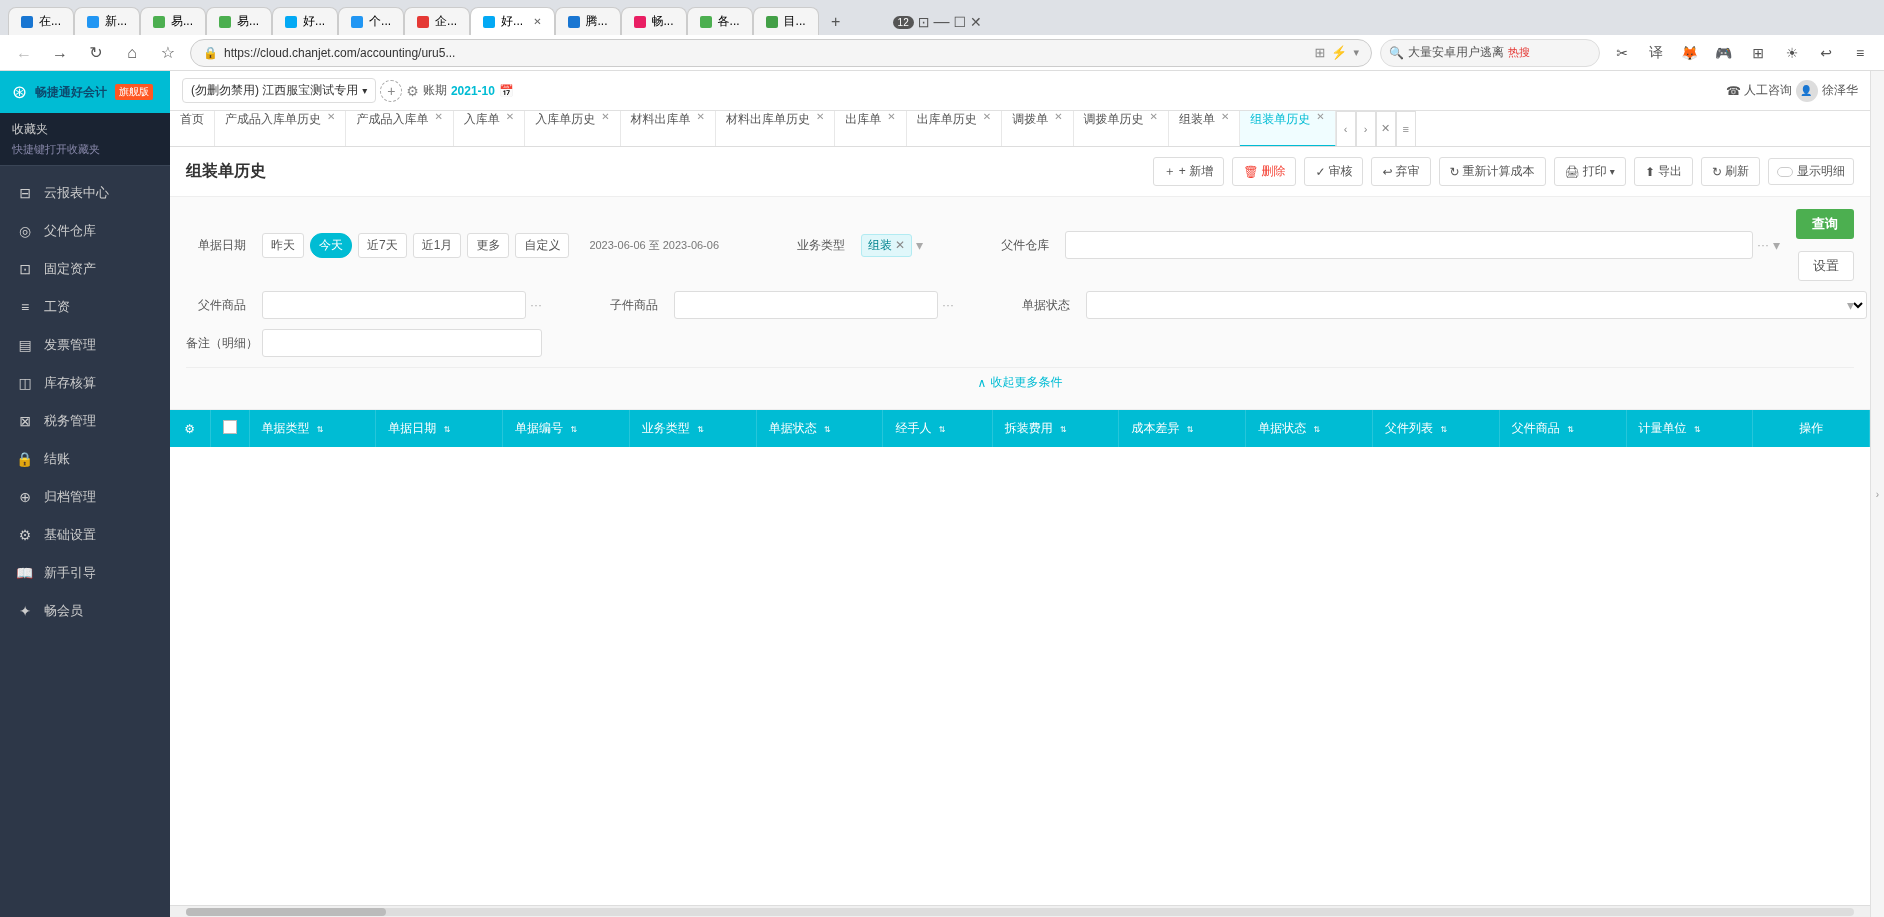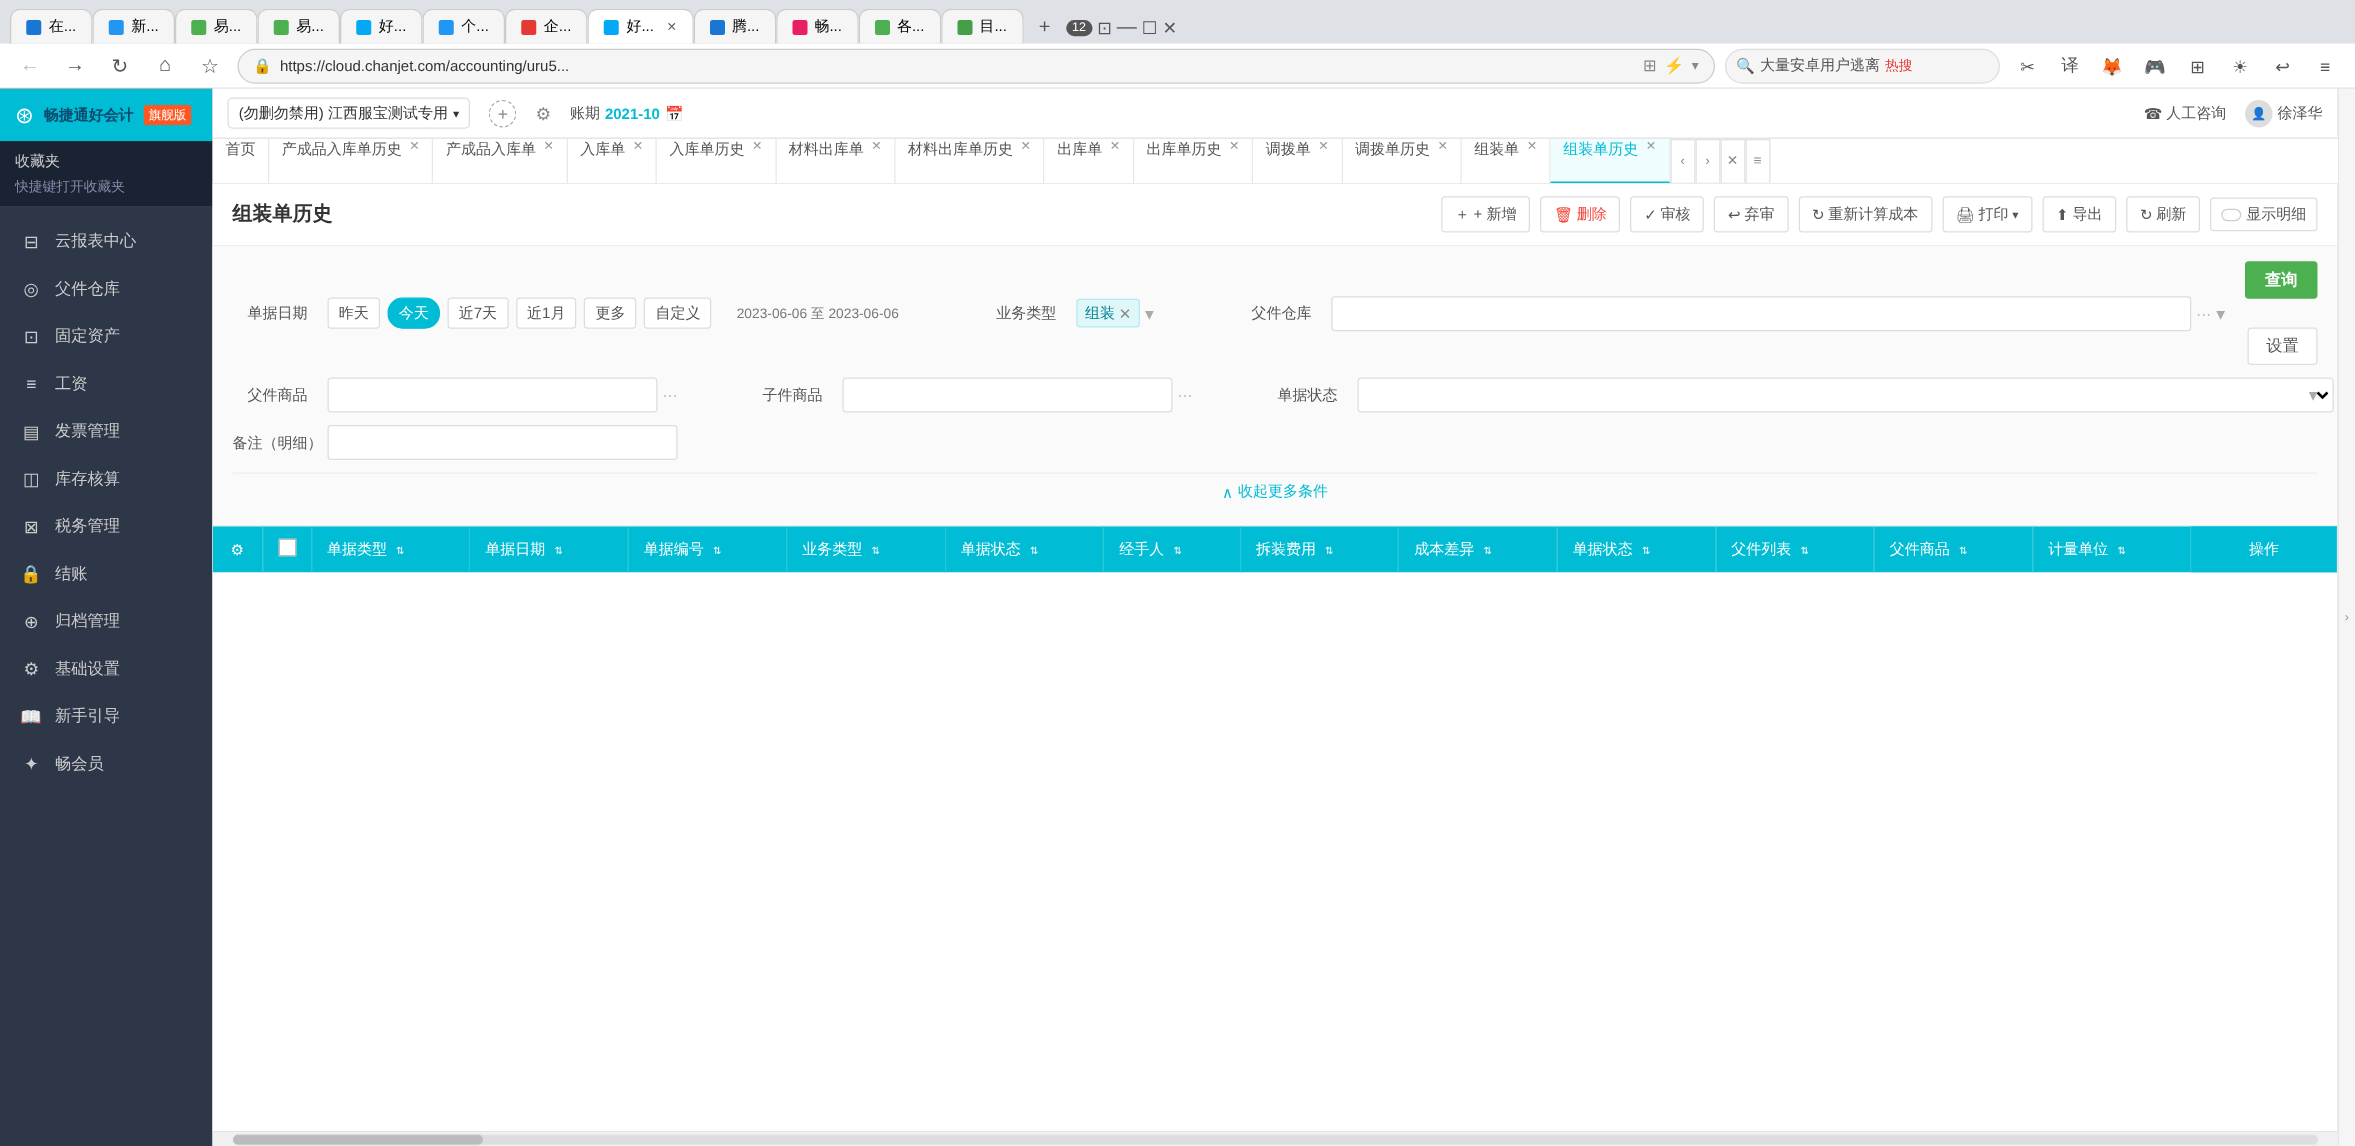--- a/index.html
+++ b/index.html
@@ -30,21 +30,21 @@
     .sidebar-favorites-sub { color: #88a; font-size: 11px; }
     .sidebar-nav { flex: 1; overflow-y: auto; padding: 8px 0; }
     .sidebar-item { display: flex; align-items: center; gap: 10px; padding: 10px 16px; cursor: pointer; color: #ccc; }
     .sidebar-item-icon { width: 18px; height: 18px; display: flex; align-items: center; justify-content: center; font-size: 14px; }
     .sidebar-item-label { font-size: 13px; }
 
     
     .main-content { flex: 1; display: flex; flex-direction: column; background: #f5f5f5; overflow: hidden; }
 
     
-    .top-subbar { background: #fff; height: 40px; display: flex; align-items: center; padding: 0 12px; gap: 15px; border-bottom: 1px solid #e0e0e0; }
+    .top-subbar { background: #fff; height: 40px; display: flex; align-items: center; padding: 0 12px; gap: 4px; border-bottom: 1px solid #e0e0e0; }
     .company-selector { display: flex; align-items: center; gap: 4px; border: 1px solid #ddd; border-radius: 4px; padding: 3px 8px; cursor: pointer; font-size: 12px; color: #333; }
     .period-info { font-size: 12px; color: #555; display: flex; align-items: center; gap: 4px; }
 
     
     .tab-bar { background: #fff; height: 36px; display: flex; align-items: center; border-bottom: 1px solid #ddd; overflow-x: auto; white-space: nowrap; }
     .tab-bar::-webkit-scrollbar { height: 3px; }
     .doc-tab { height: 36px; padding: 0 10px; display: flex; gap: 4px; font-size: 12px; cursor: pointer; border-right: 1px solid #e8e8e8; color: #555; white-space: nowrap; }
     .doc-tab.active { color: #00bcd4; border-bottom: 2px solid #00bcd4; background: #f0fdff; }
     .doc-tab .tab-x { color: #999; font-size: 10px; margin-left: 2px; }
 
@@ -91,21 +91,21 @@
     .service-btn { display: flex; align-items: center; gap: 3px; font-size: 12px; color: #555; cursor: pointer; }
 
     
     .tab-nav-btn { width: 20px; height: 36px; display: flex; align-items: center; justify-content: center; cursor: pointer; color: #888; border: 1px solid #e0e0e0; background: #fff; font-size: 11px; }
 
     
     .query-btn { background: #4caf50; color: #fff; border: none; padding: 6px 16px; border-radius: 3px; cursor: pointer; font-size: 13px; font-weight: bold; }
     .settings-btn { background: #fff; color: #555; border: 1px solid #ddd; padding: 5px 14px; border-radius: 3px; cursor: pointer; font-size: 13px; margin-top: 4px; }
 
     
-    .filter-right-btns { display: flex; flex-direction: column; align-items: flex-end; gap: 19px; }
+    .filter-right-btns { display: flex; flex-direction: column; align-items: flex-end; gap: 8px; }
   </style>
 </head>
 <body>
 
 <div class="browser-tabs">
   <div class="browser-tab">
     <span style="width:12px;height:12px;background:#1976d2;border-radius:2px;display:inline-block;"></span>
     <span>在...</span>
   </div>
   <div class="browser-tab">
@@ -148,21 +148,21 @@
   <div class="browser-tab">
     <span style="width:12px;height:12px;background:#4caf50;border-radius:2px;display:inline-block;"></span>
     <span>各...</span>
   </div>
   <div class="browser-tab">
     <span style="width:12px;height:12px;background:#43a047;border-radius:2px;display:inline-block;"></span>
     <span>目...</span>
   </div>
   <div style="display:flex;align-items:center;margin-left:4px;gap:4px;">
     <div style="width:26px;height:26px;display:flex;align-items:center;justify-content:center;cursor:pointer;font-size:16px;color:#555;border-radius:50%;">+</div>
-    <div style="background:#555;color:#fff;font-size:10px;padding:1px 5px;border-radius:10px;">12</div>
+    <div style="background:#555;color:#fff;font-size:10px;padding:1px 5px;border-radius:10px;margin-left:40px;">12</div>
     <div style="font-size:14px;color:#555;">⊡</div>
     <div style="font-size:16px;color:#555;cursor:pointer;">—</div>
     <div style="font-size:14px;color:#555;cursor:pointer;">☐</div>
     <div style="font-size:14px;color:#555;cursor:pointer;">✕</div>
   </div>
 </div>
 
 <div class="browser-toolbar">
   <button class="browser-nav-btn disabled">←</button>
   <button class="browser-nav-btn">→</button>

